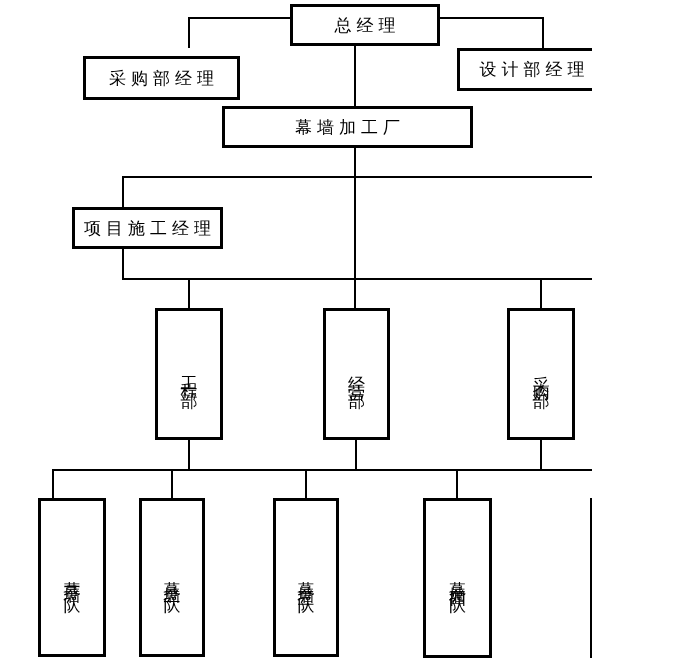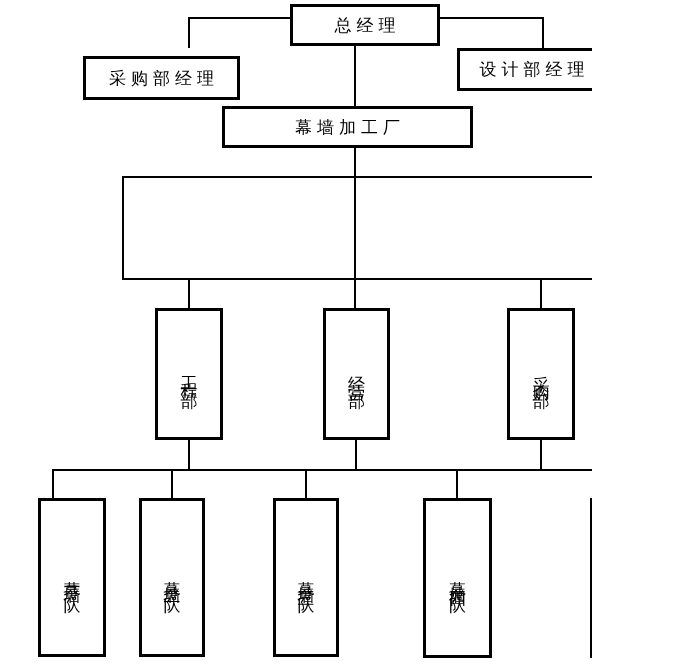--- a/index.html
+++ b/index.html
@@ -70,20 +70,23 @@
     <span class="hlabel">采购部经理</span>
   </div>
   <div class="box" style="left:457px;top:48px;width:150px;height:43px">
     <span class="hlabel">设计部经理</span>
   </div>
 
   <div class="box" style="left:222px;top:106px;width:251px;height:42px">
     <span class="hlabel">幕墙加工厂</span>
   </div>
 
+  <div class="box" style="left:72px;top:207px;width:151px;height:42px">
+    <span class="hlabel">项目施工经理</span>
+  </div>
 
   <div class="box" style="left:155px;top:308px;width:68px;height:132px">
     <span class="vlabel v3">工程部</span>
   </div>
   <div class="box" style="left:323px;top:308px;width:67px;height:132px">
     <span class="vlabel v3">经营部</span>
   </div>
   <div class="box" style="left:507px;top:308px;width:68px;height:132px">
     <span class="vlabel v3">采购部</span>
   </div>

